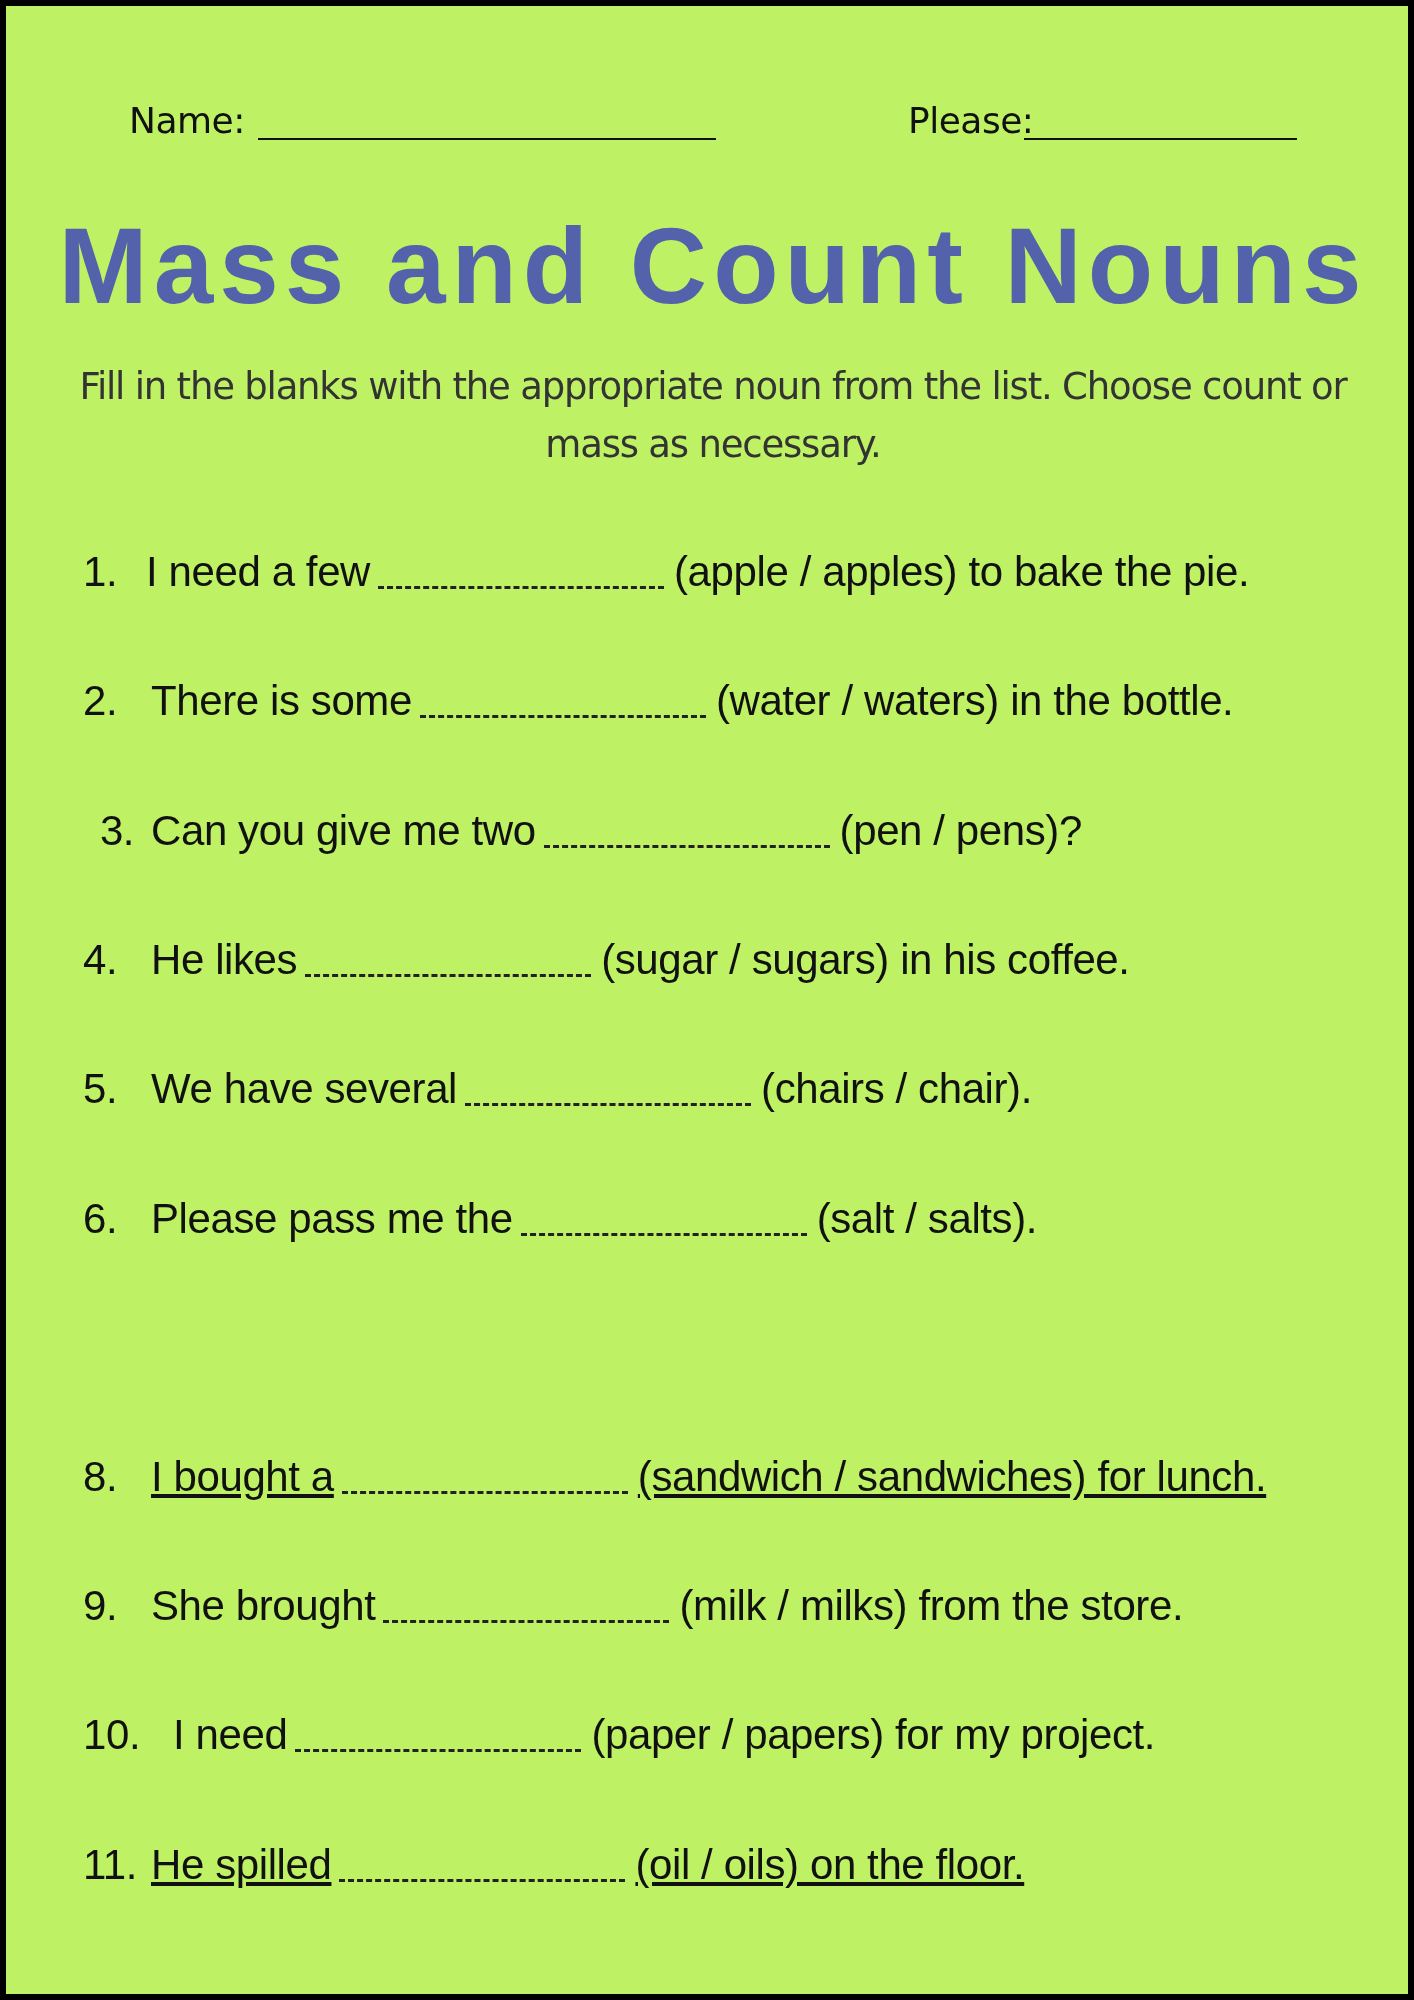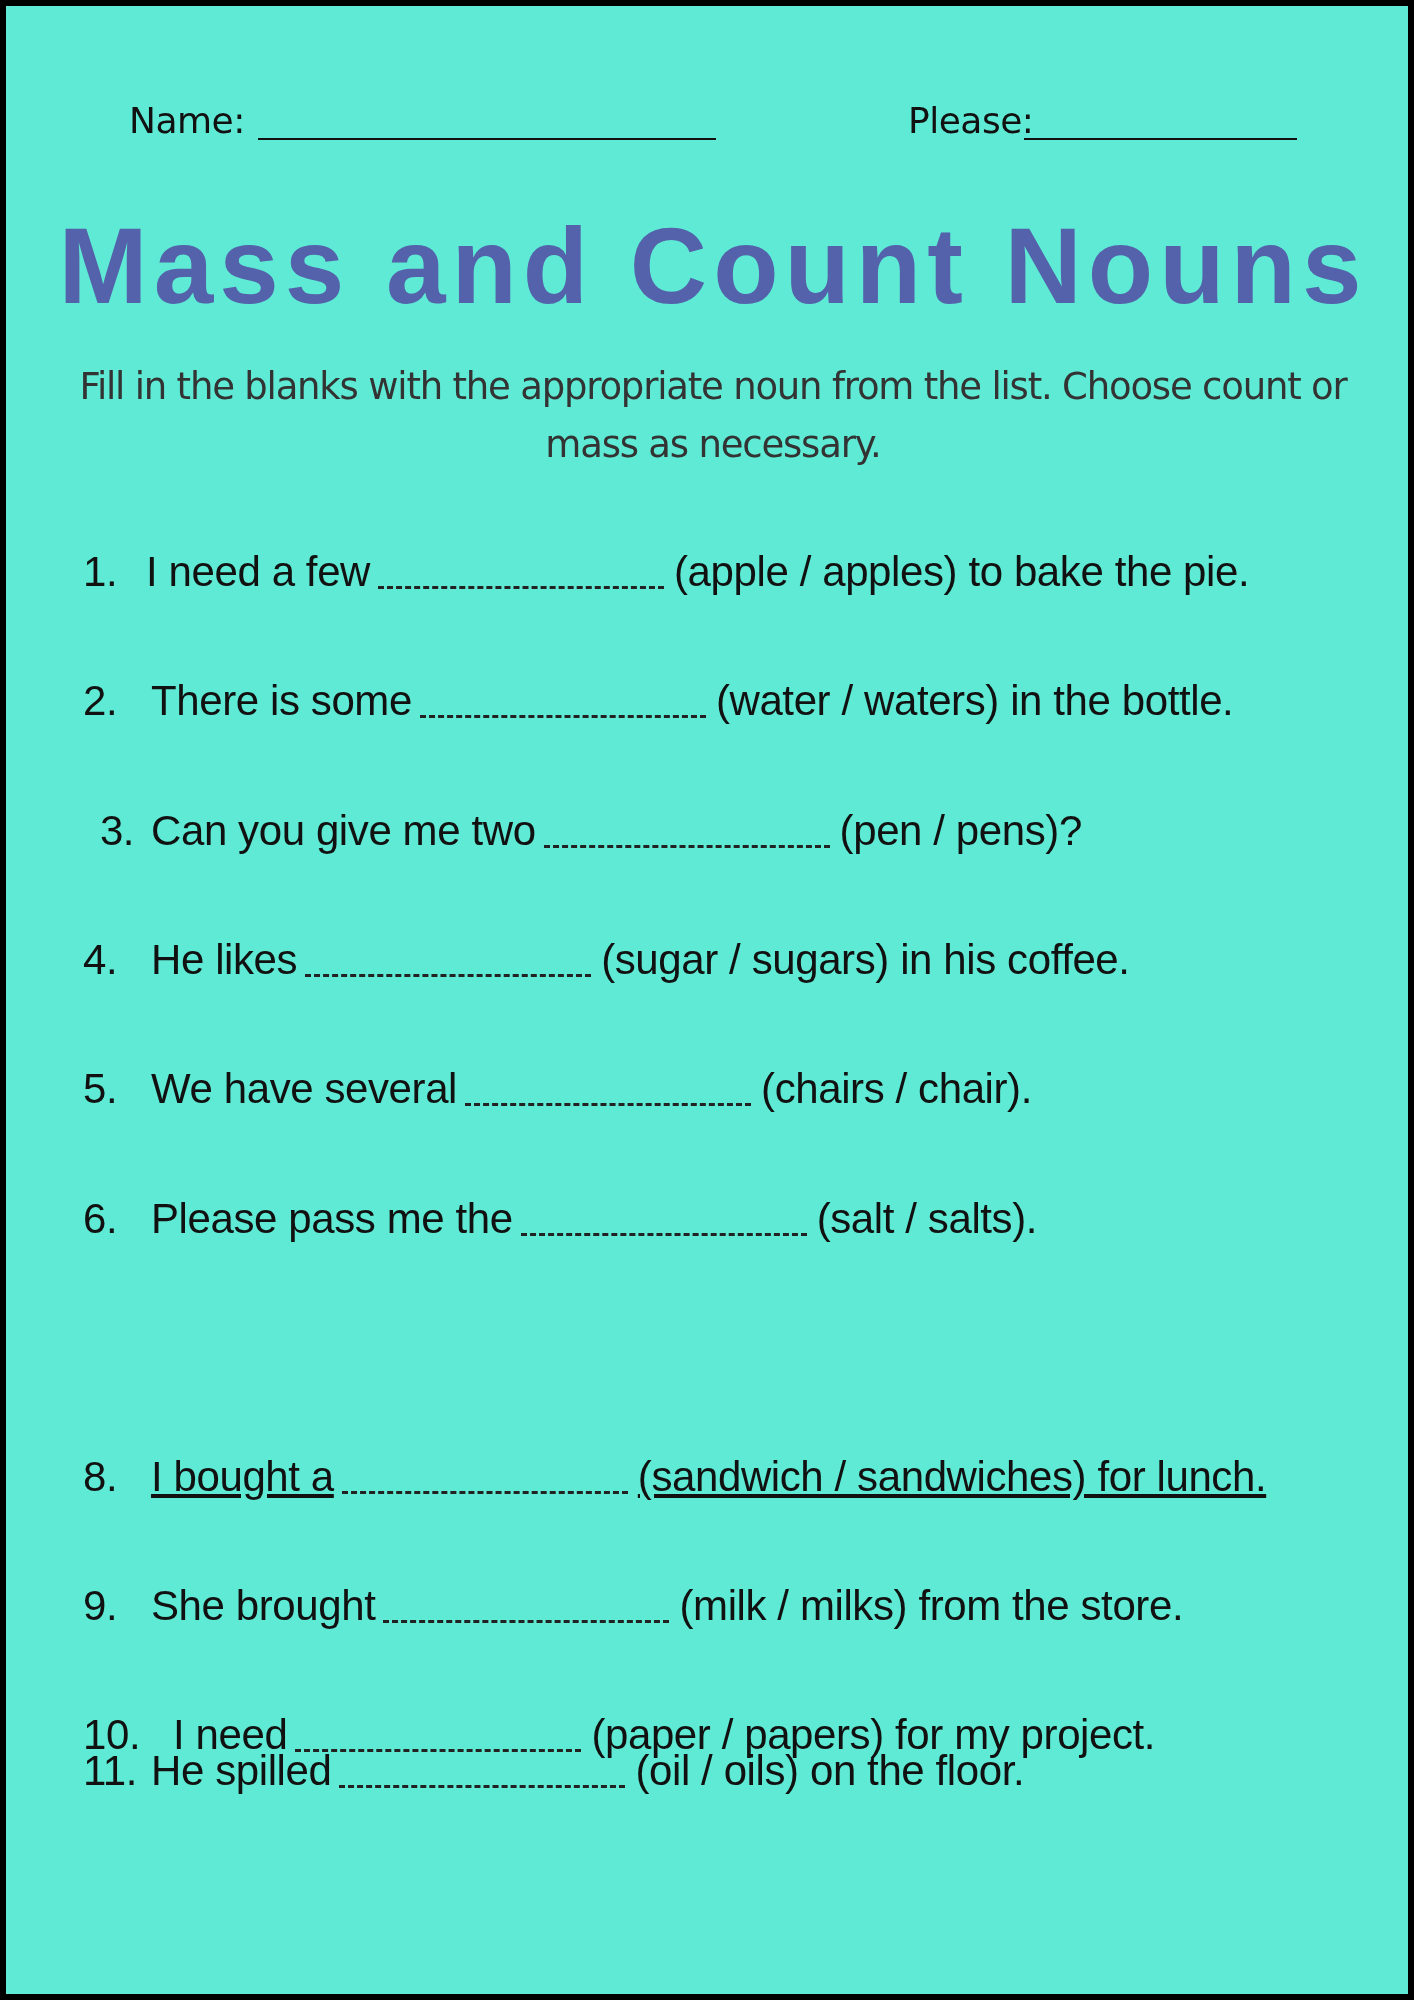--- a/index.html
+++ b/index.html
@@ -1,19 +1,19 @@
 <!DOCTYPE html>
 <html><head>
 <meta charset="utf-8">
 <style>
   html, body { margin: 0; padding: 0; background: #ffffff; }
   body { width: 1414px; height: 2000px; position: relative; overflow: hidden; }
   .page {
     position: absolute; left: 0; top: 0; width: 1414px; height: 2000px;
-    box-sizing: border-box; border: 6px solid #000000; background: #5eead4;
+    box-sizing: border-box; border: 6px solid #000000; background: #bef264;
   }
   .hdr-label {
     position: absolute; font-family: "DejaVu Sans", sans-serif; font-size: 36px;
     color: #111111; line-height: 1; letter-spacing: -0.5px;
   }
   .hdr-line {
     position: absolute; height: 0; border-bottom: 2.5px solid #111111;
   }
   .title {
     position: absolute; left: 0; top: 205px; width: 1414px; text-align: center;
@@ -83,17 +83,17 @@
   </div>
 
   <div class="item" style="top:1570px;">
     <span class="num tight">9.</span><span>She brought</span><span class="blank"></span><span>(milk / milks) from the store.</span>
   </div>
 
   <div class="item" style="top:1699px;">
     <span class="num wide">10.</span><span>I need</span><span class="blank"></span><span>(paper / papers) for my project.</span>
   </div>
 
-  <div class="item" style="top:1735px;">
+  <div class="item" style="top:1829px;text-decoration:underline;">
     <span class="num tight">11.</span><span>He spilled</span><span class="blank"></span><span>(oil / oils) on the floor.</span>
   </div>
 
 </div>
 
 </body></html>

